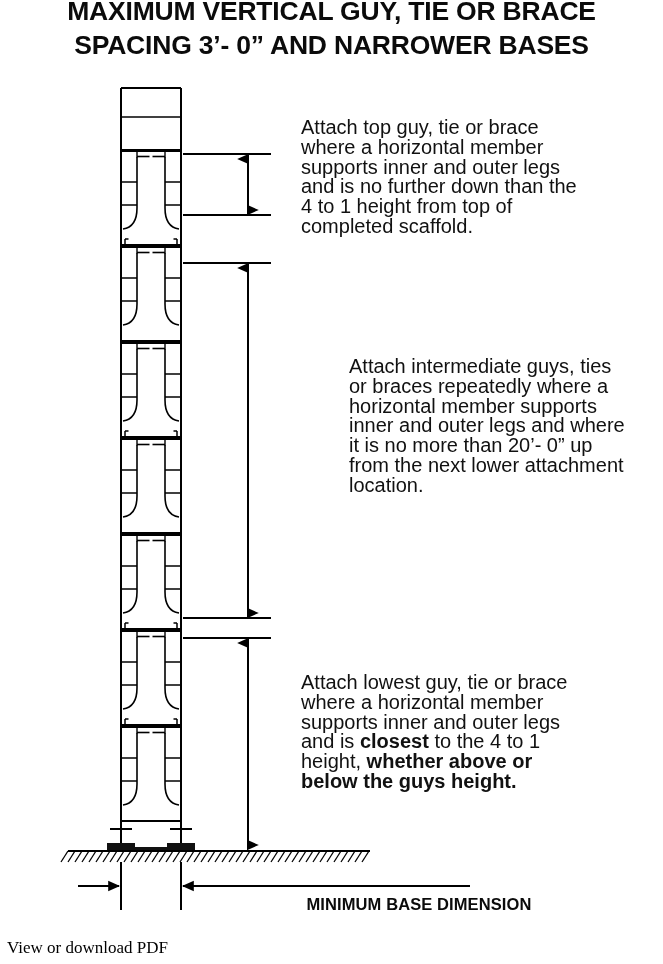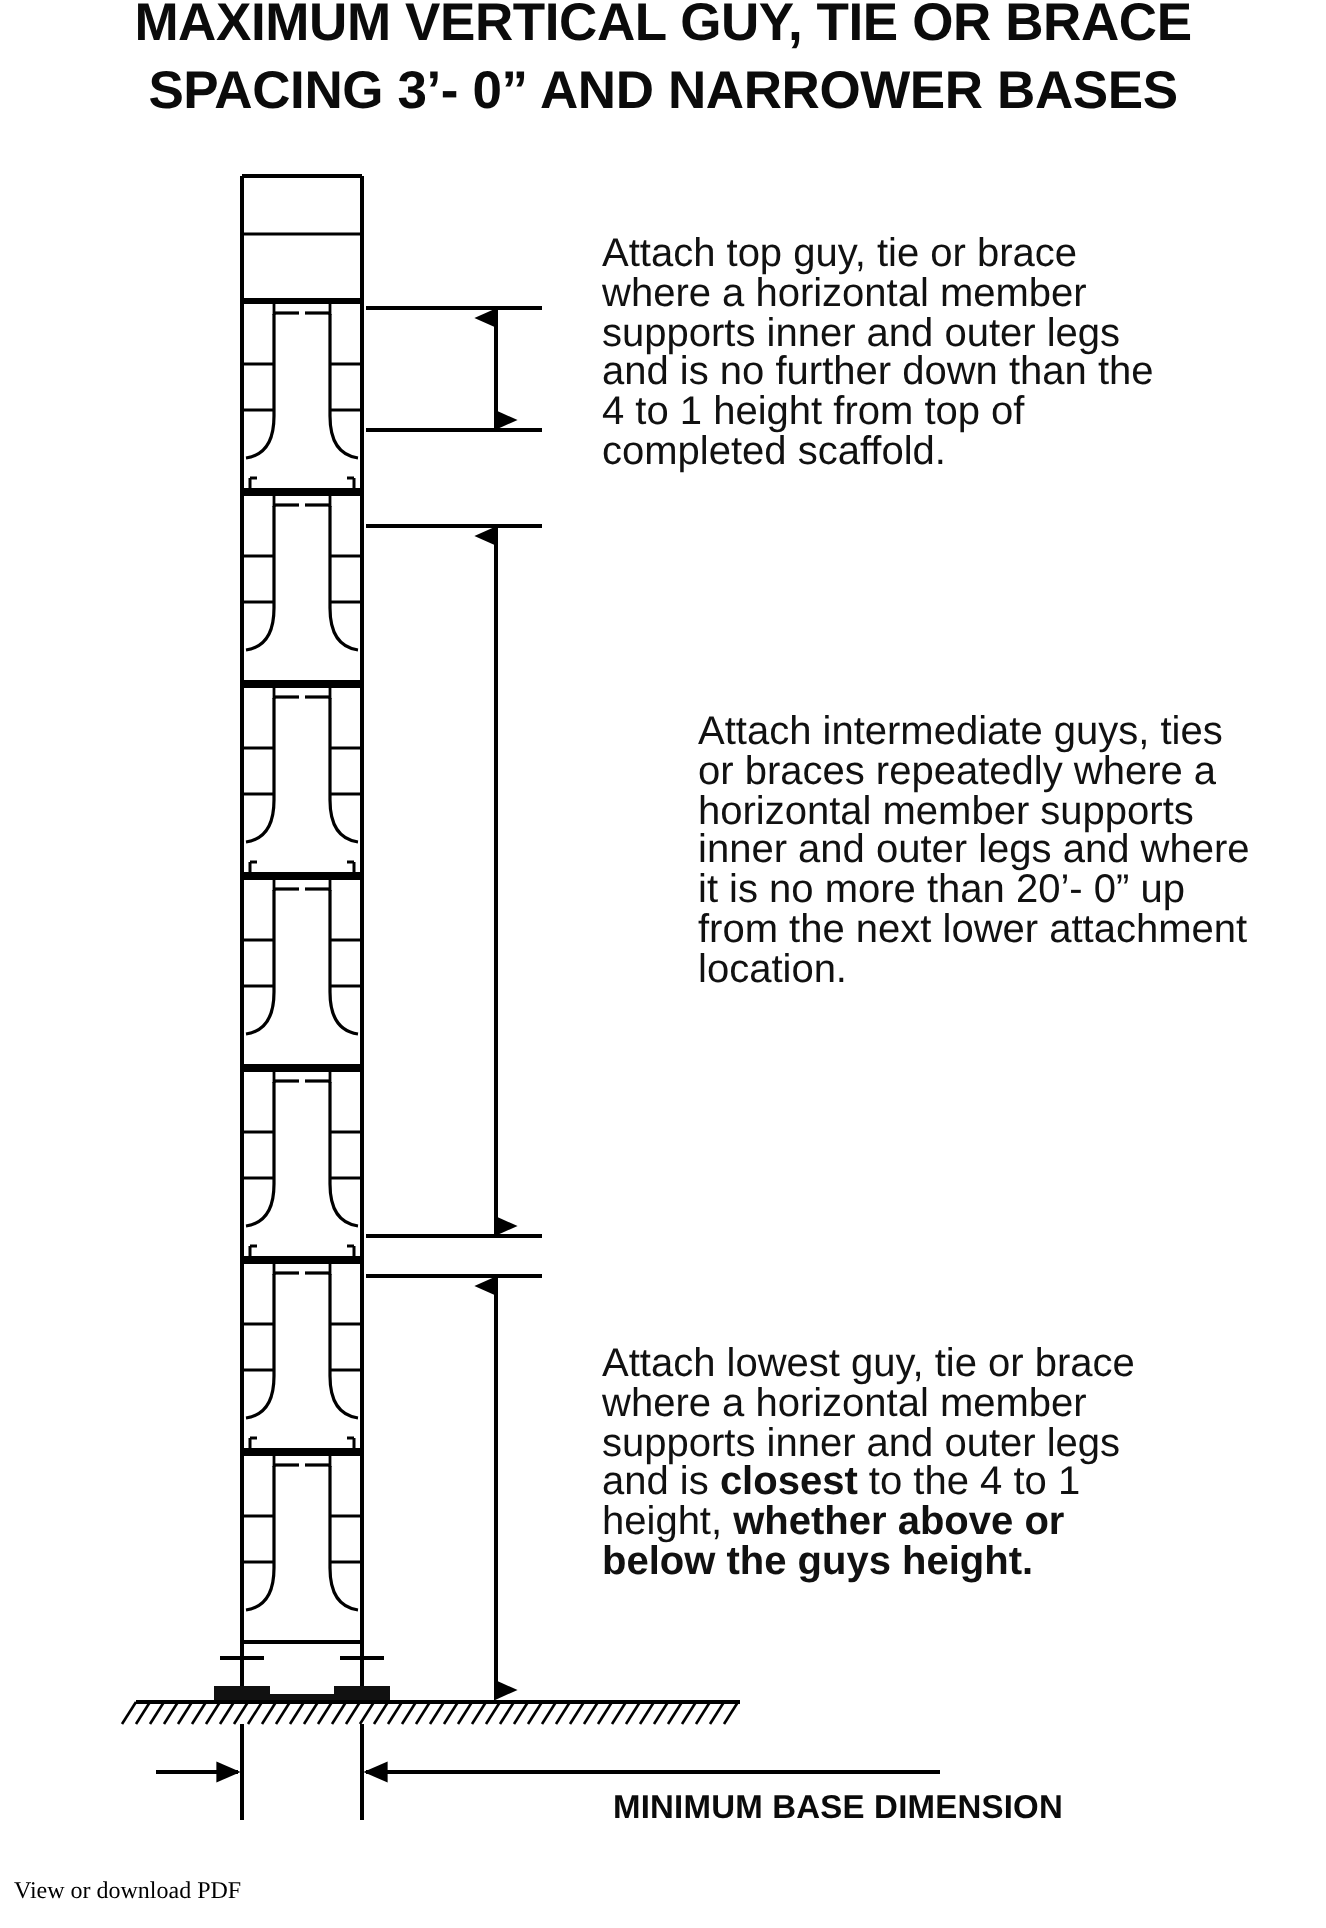--- a/index.html
+++ b/index.html
@@ -70,21 +70,21 @@
   }
   #dim-line-1 { left: 184px; top: 871px; width: 470px; }
   #dim-line-2 { left: 184px; top: 895px; width: 470px; }
 
   
   #footer-link {
     position: absolute;
     left: 7px;
     top: 938px;
     font-family: "Liberation Serif", serif;
-    font-size: 12px;
+    font-size: 17px;
     color: #000000;
   }
 
   
   #drawing {
     position: absolute;
     left: 0;
     top: 0;
     width: 663px;
     height: 964px;

